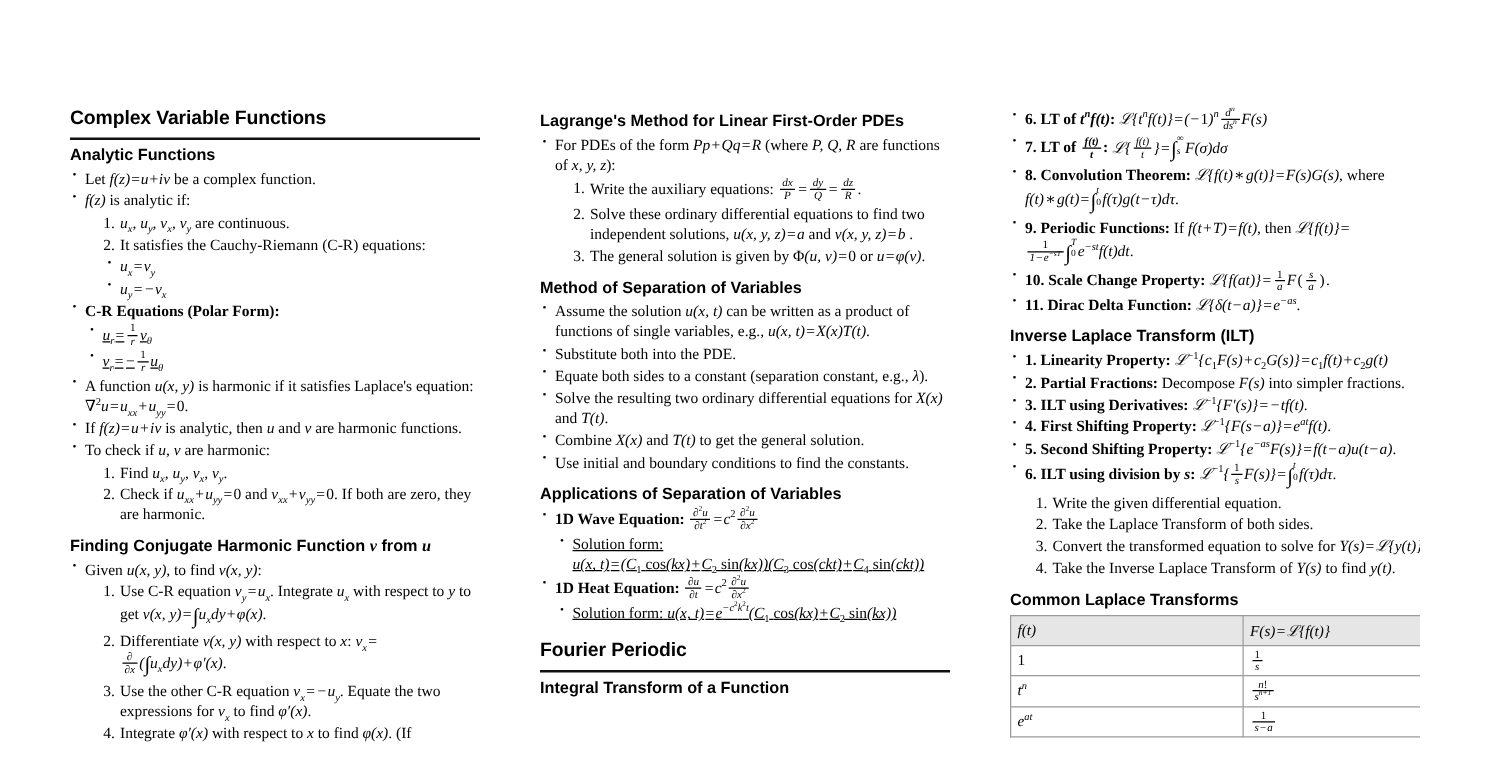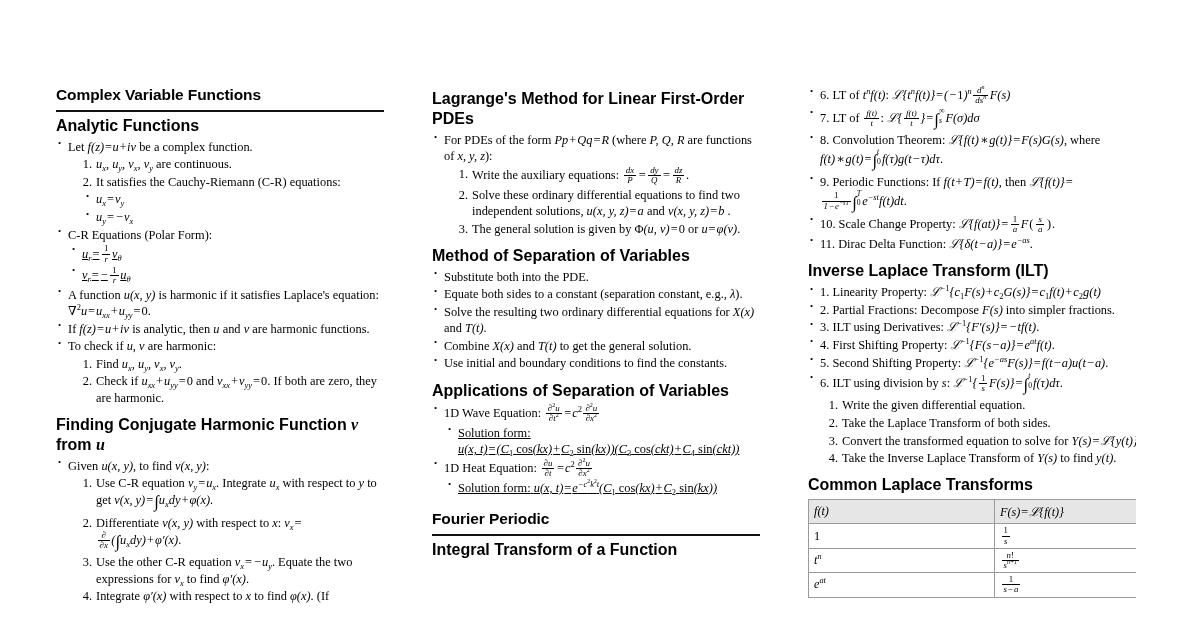--- a/index.html
+++ b/index.html
@@ -43,21 +43,21 @@
     font-size: 15.5px;
     font-weight: bold;
     margin: 0 0 4px 0;
     padding: 0 0 5px 0;
     border-bottom: 2.5px solid #111;
     line-height: 1.2;
     letter-spacing: -0.1px;
   }
   h2.sec {
     font-family: "Liberation Sans", "DejaVu Sans", sans-serif;
-    font-size: 16px;
+    font-size: 13px;
     font-weight: bold;
     margin: 9px 0 3px 0;
     line-height: 1.25;
   }
   h2.sec.first { margin-top: 3px; }
 
   ul, ol {
     margin: 0;
     padding: 0;
     list-style: none;
@@ -93,21 +93,21 @@
     content: counter(itm) ".";
     position: absolute;
     left: 0;
     top: 0;
     width: 16px;
     text-align: right;
     font-size: 12.4px;
   }
   ol.num.tight { margin-left: 14px; }
 
-  b, strong { font-weight: normal; }
+  b, strong { font-weight: bold; }
 
   
   .m {
     font-family: "Liberation Serif", "DejaVu Serif", serif;
     font-style: italic;
     white-space: nowrap;
   }
   .m .up { font-style: normal; }
   .m .cal { font-style: italic; font-family: "Liberation Serif", serif; }
   .m .op  { font-style: normal; padding: 0 1px; }
@@ -174,20 +174,21 @@
 <div id="page">
   <div class="columns">
 
     <div class="col col-1">
 
       <h1 class="doc-title">Complex Variable Functions</h1>
 
       <h2 class="sec first">Analytic Functions</h2>
       <ul class="bul">
         <li>Let <span class="m">f</span><span class="m">(z)</span><span class="m op">=</span><span class="m">u</span><span class="m op">+</span><span class="m">iv</span> be a complex function.</li>
+        <li><span class="m">f</span><span class="m">(z)</span> is analytic if:</li>
       </ul>
       <ol class="num">
         <li><span class="m">u<sub>x</sub>, u<sub>y</sub>, v<sub>x</sub>, v<sub>y</sub></span> are continuous.</li>
         <li>It satisfies the Cauchy-Riemann (C-R) equations:</li>
       </ol>
       <ul class="bul indent2">
         <li><span class="m">u<sub>x</sub><span class="op">=</span>v<sub>y</sub></span></li>
         <li><span class="m">u<sub>y</sub><span class="op">=</span><span class="op">−</span>v<sub>x</sub></span></li>
       </ul>
       <ul class="bul">
@@ -227,20 +228,21 @@
         <li>For PDEs of the form <span class="m">Pp<span class="op">+</span>Qq<span class="op">=</span>R</span> (where <span class="m">P, Q, R</span> are functions of <span class="m">x, y, z</span>):</li>
       </ul>
       <ol class="num">
         <li>Write the auxiliary equations: <span class="m"><span class="frac"><span class="n">dx</span><span class="d">P</span></span><span class="op">=</span><span class="frac"><span class="n">dy</span><span class="d">Q</span></span><span class="op">=</span><span class="frac"><span class="n">dz</span><span class="d">R</span></span></span>.</li>
         <li>Solve these ordinary differential equations to find two independent solutions, <span class="m">u(x, y, z)<span class="op">=</span>a</span> and <span class="m">v(x, y, z)<span class="op">=</span>b</span> .</li>
         <li>The general solution is given by <span class="m"><span class="up">Φ</span>(u, v)<span class="op">=</span><span class="up">0</span></span> or <span class="m">u<span class="op">=</span>φ(v)</span>.</li>
       </ol>
 
       <h2 class="sec">Method of Separation of Variables</h2>
       <ul class="bul">
+        <li>Assume the solution <span class="m">u(x, t)</span> can be written as a product of functions of single variables, e.g., <span class="m">u(x, t)<span class="op">=</span>X(x)T(t)</span>.</li>
         <li>Substitute both into the PDE.</li>
         <li>Equate both sides to a constant (separation constant, e.g., <span class="m">λ</span>).</li>
         <li>Solve the resulting two ordinary differential equations for <span class="m">X(x)</span> and <span class="m">T(t)</span>.</li>
         <li>Combine <span class="m">X(x)</span> and <span class="m">T(t)</span> to get the general solution.</li>
         <li>Use initial and boundary conditions to find the constants.</li>
       </ul>
 
       <h2 class="sec">Applications of Separation of Variables</h2>
       <ul class="bul">
         <li><b>1D Wave Equation:</b>

